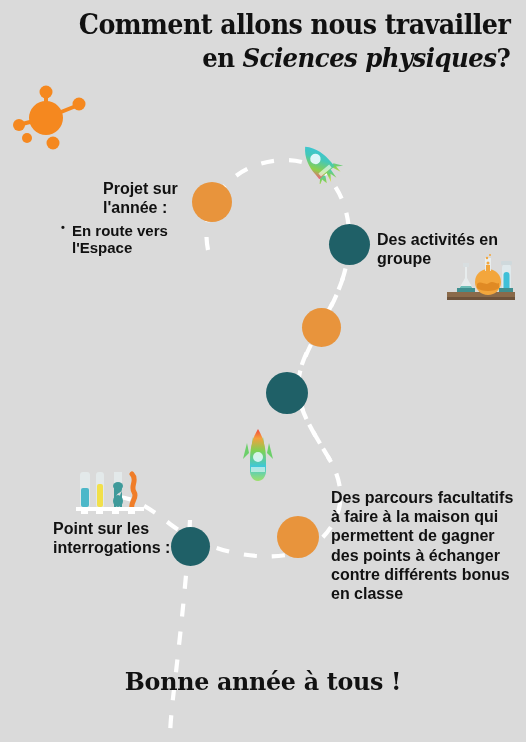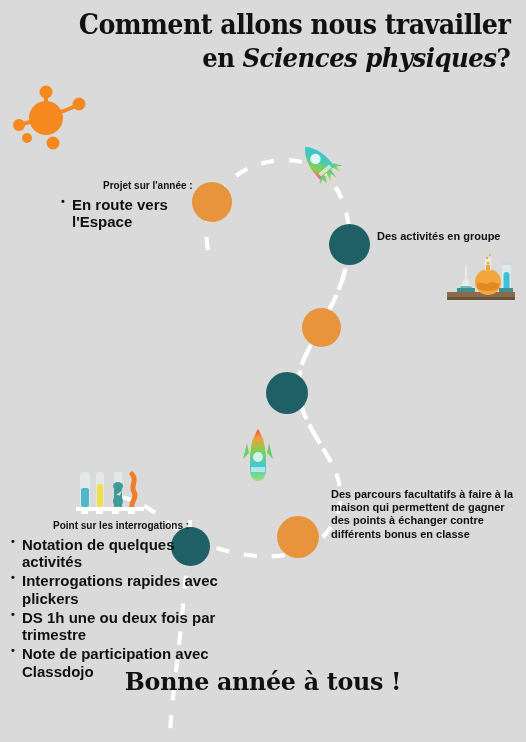--- a/index.html
+++ b/index.html
@@ -91,21 +91,21 @@
 
   
   .tb {
     position: absolute;
     z-index: 5;
     color: #111111;
     font-weight: bold;
     line-height: 1.18;
   }
   .tb .head {
-    font-size: 10px;
+    font-size: 16px;
     font-weight: bold;
     margin: 0 0 4px 0;
     padding-left: 47px;
   }
   .tb ul {
     margin: 0;
     padding: 0 0 0 16px;
     list-style: none;
   }
   .tb li {
@@ -116,21 +116,21 @@
     line-height: 1.18;
   }
   .tb li::before {
     content: "\2022";
     position: absolute;
     left: -11px;
     top: -1px;
     font-size: 11px;
   }
   .tb .para {
-    font-size: 11px;
+    font-size: 16px;
     font-weight: bold;
     line-height: 1.2;
     margin: 0;
   }
 
   .tb-projet     { left: 56px;  top: 180px; width: 150px; }
   .tb-activites  { left: 377px; top: 230px; width: 145px; }
   .tb-quiz       { left: 330px; top: 358px; width: 188px; }
   .tb-parcours   { left: 331px; top: 488px; width: 186px; }
   .tb-interro    { left: 6px;   top: 520px; width: 212px; }
@@ -332,23 +332,17 @@
     <p class="para">Des activités en groupe</p>
   </div>
 
 
   <div class="tb tb-parcours">
     <p class="para">Des parcours facultatifs à faire  à la maison qui permettent de gagner des points à échanger contre différents bonus en classe</p>
   </div>
 
   <div class="tb tb-interro">
     <p class="head">Point sur les interrogations :</p>
-    <ul>
-      <li>Notation de quelques activités</li>
-      <li>Interrogations rapides avec plickers</li>
-      <li>DS 1h une ou deux fois par trimestre</li>
-      <li>Note de participation avec Classdojo</li>
-    </ul>
   </div>
 
   <div class="footer-title">Bonne année à tous !</div>
 
 </div>
 
 </body></html>

